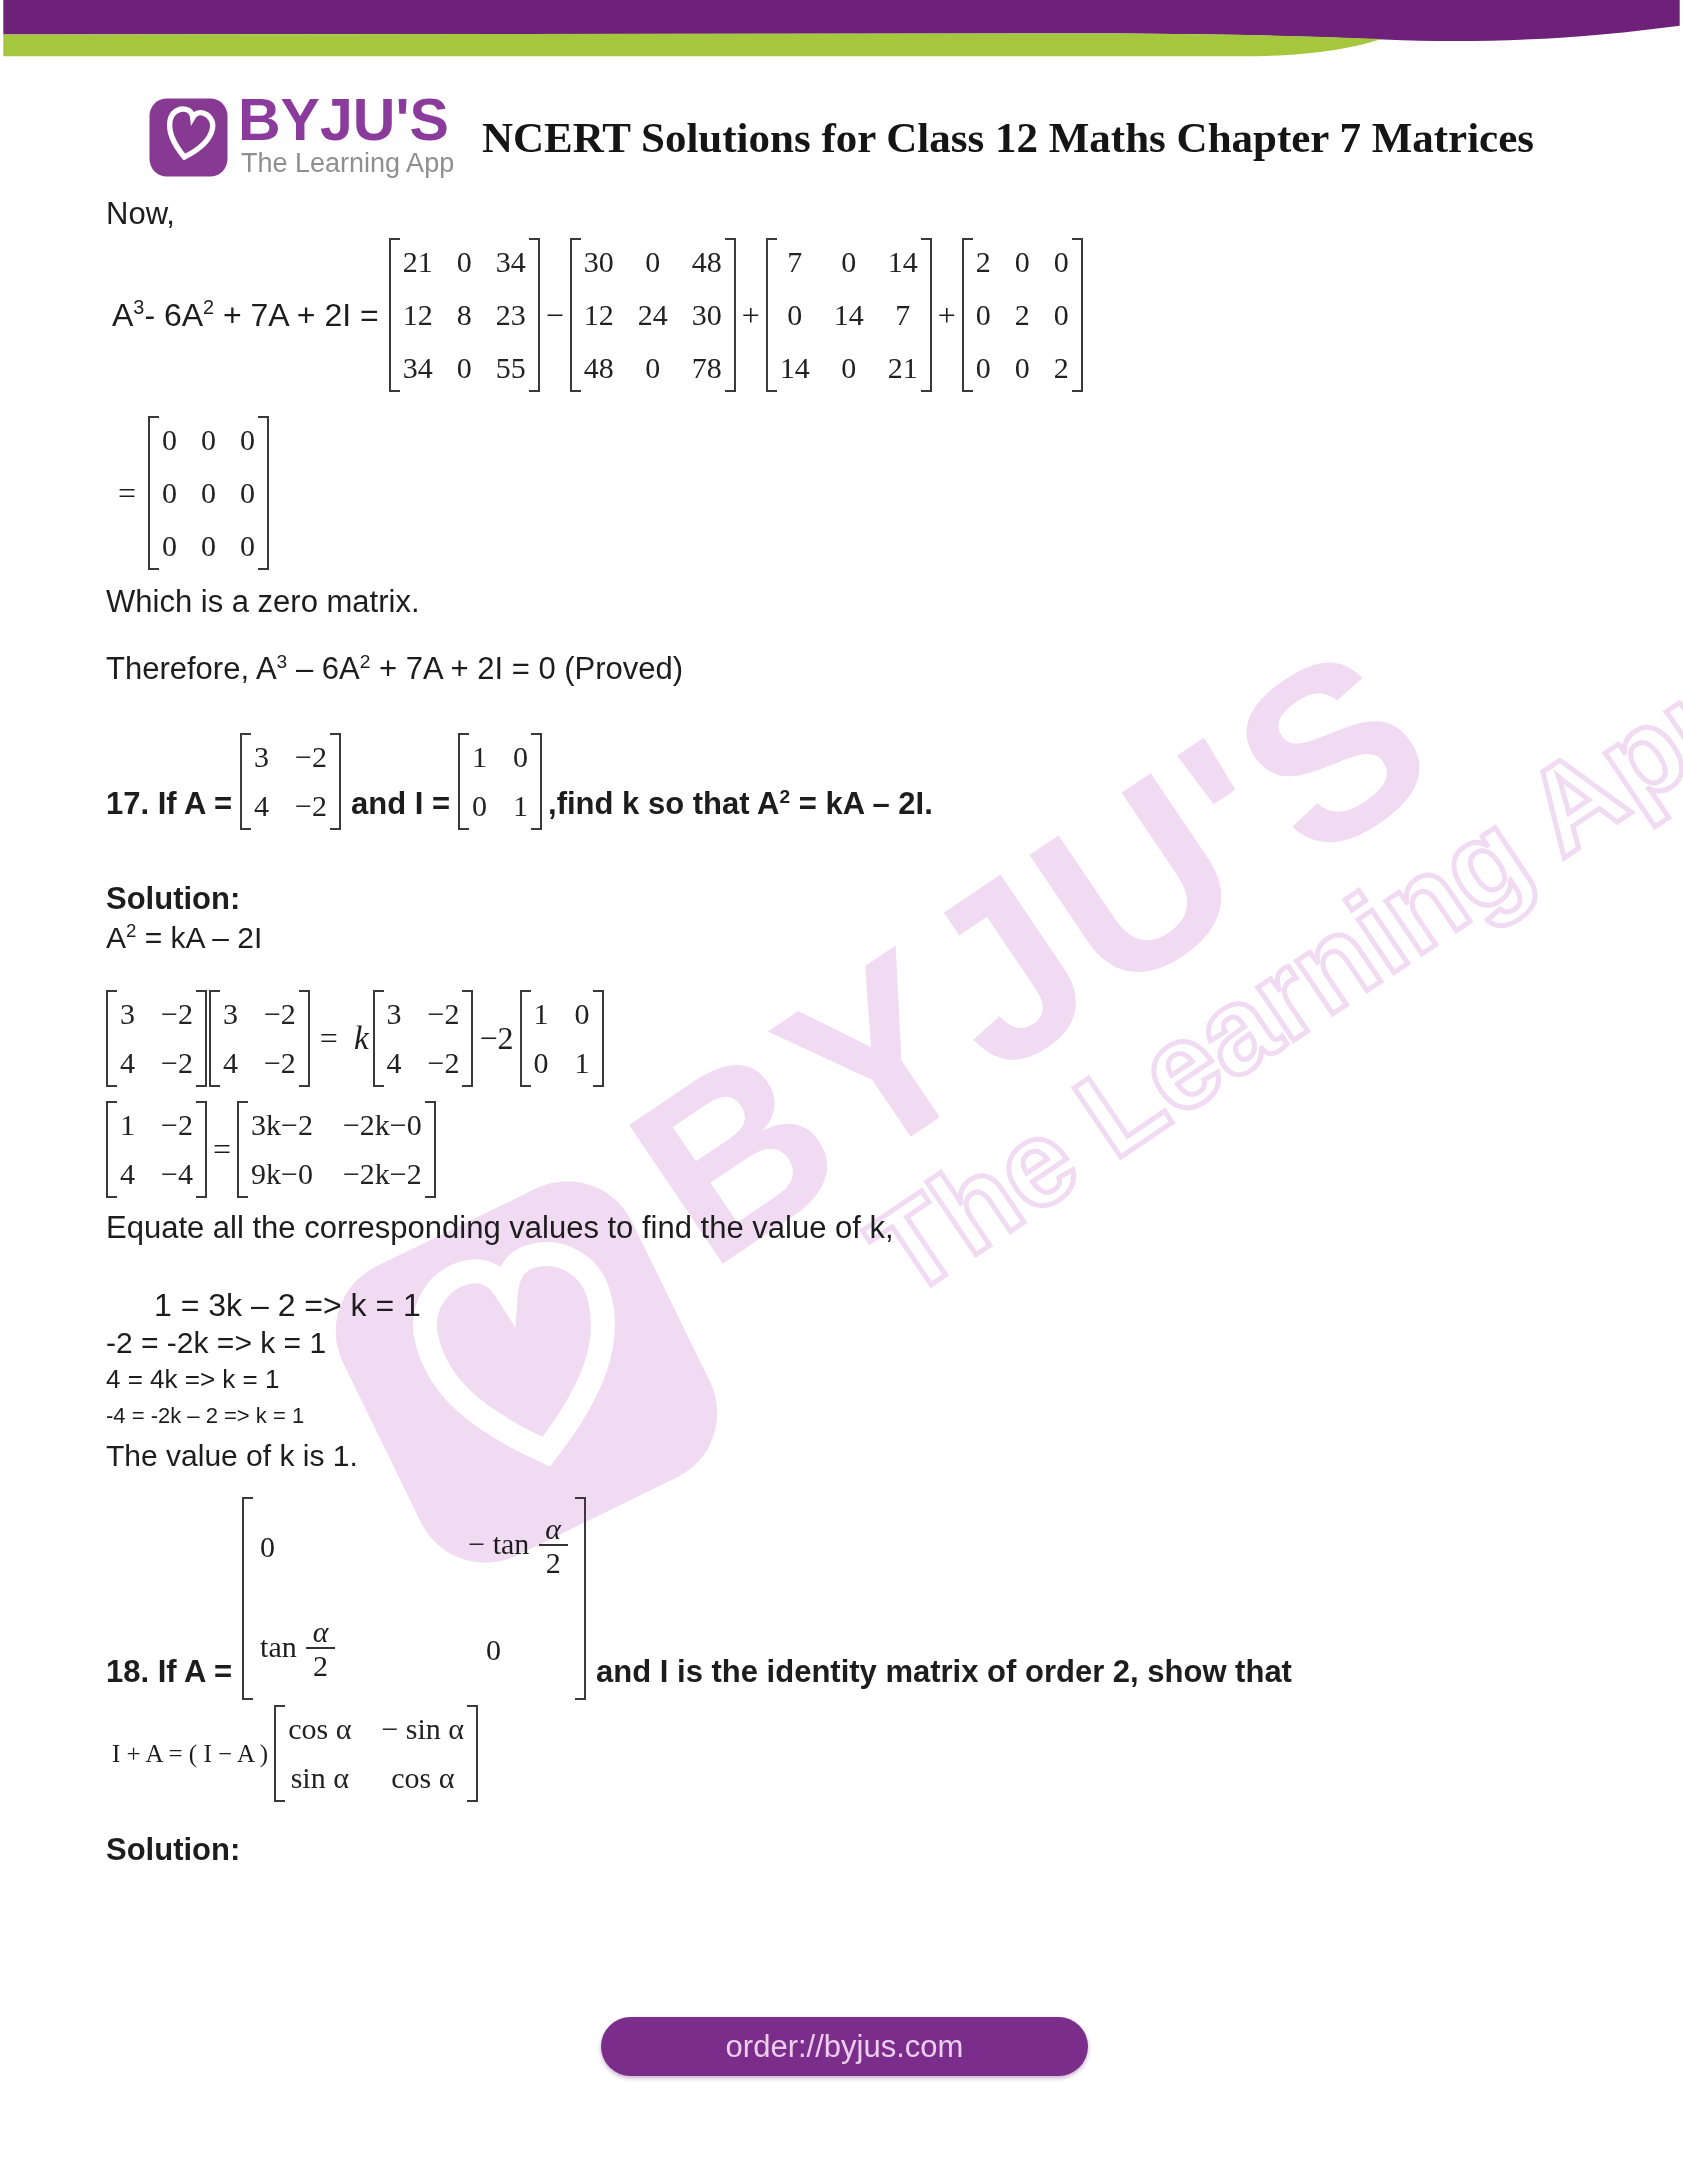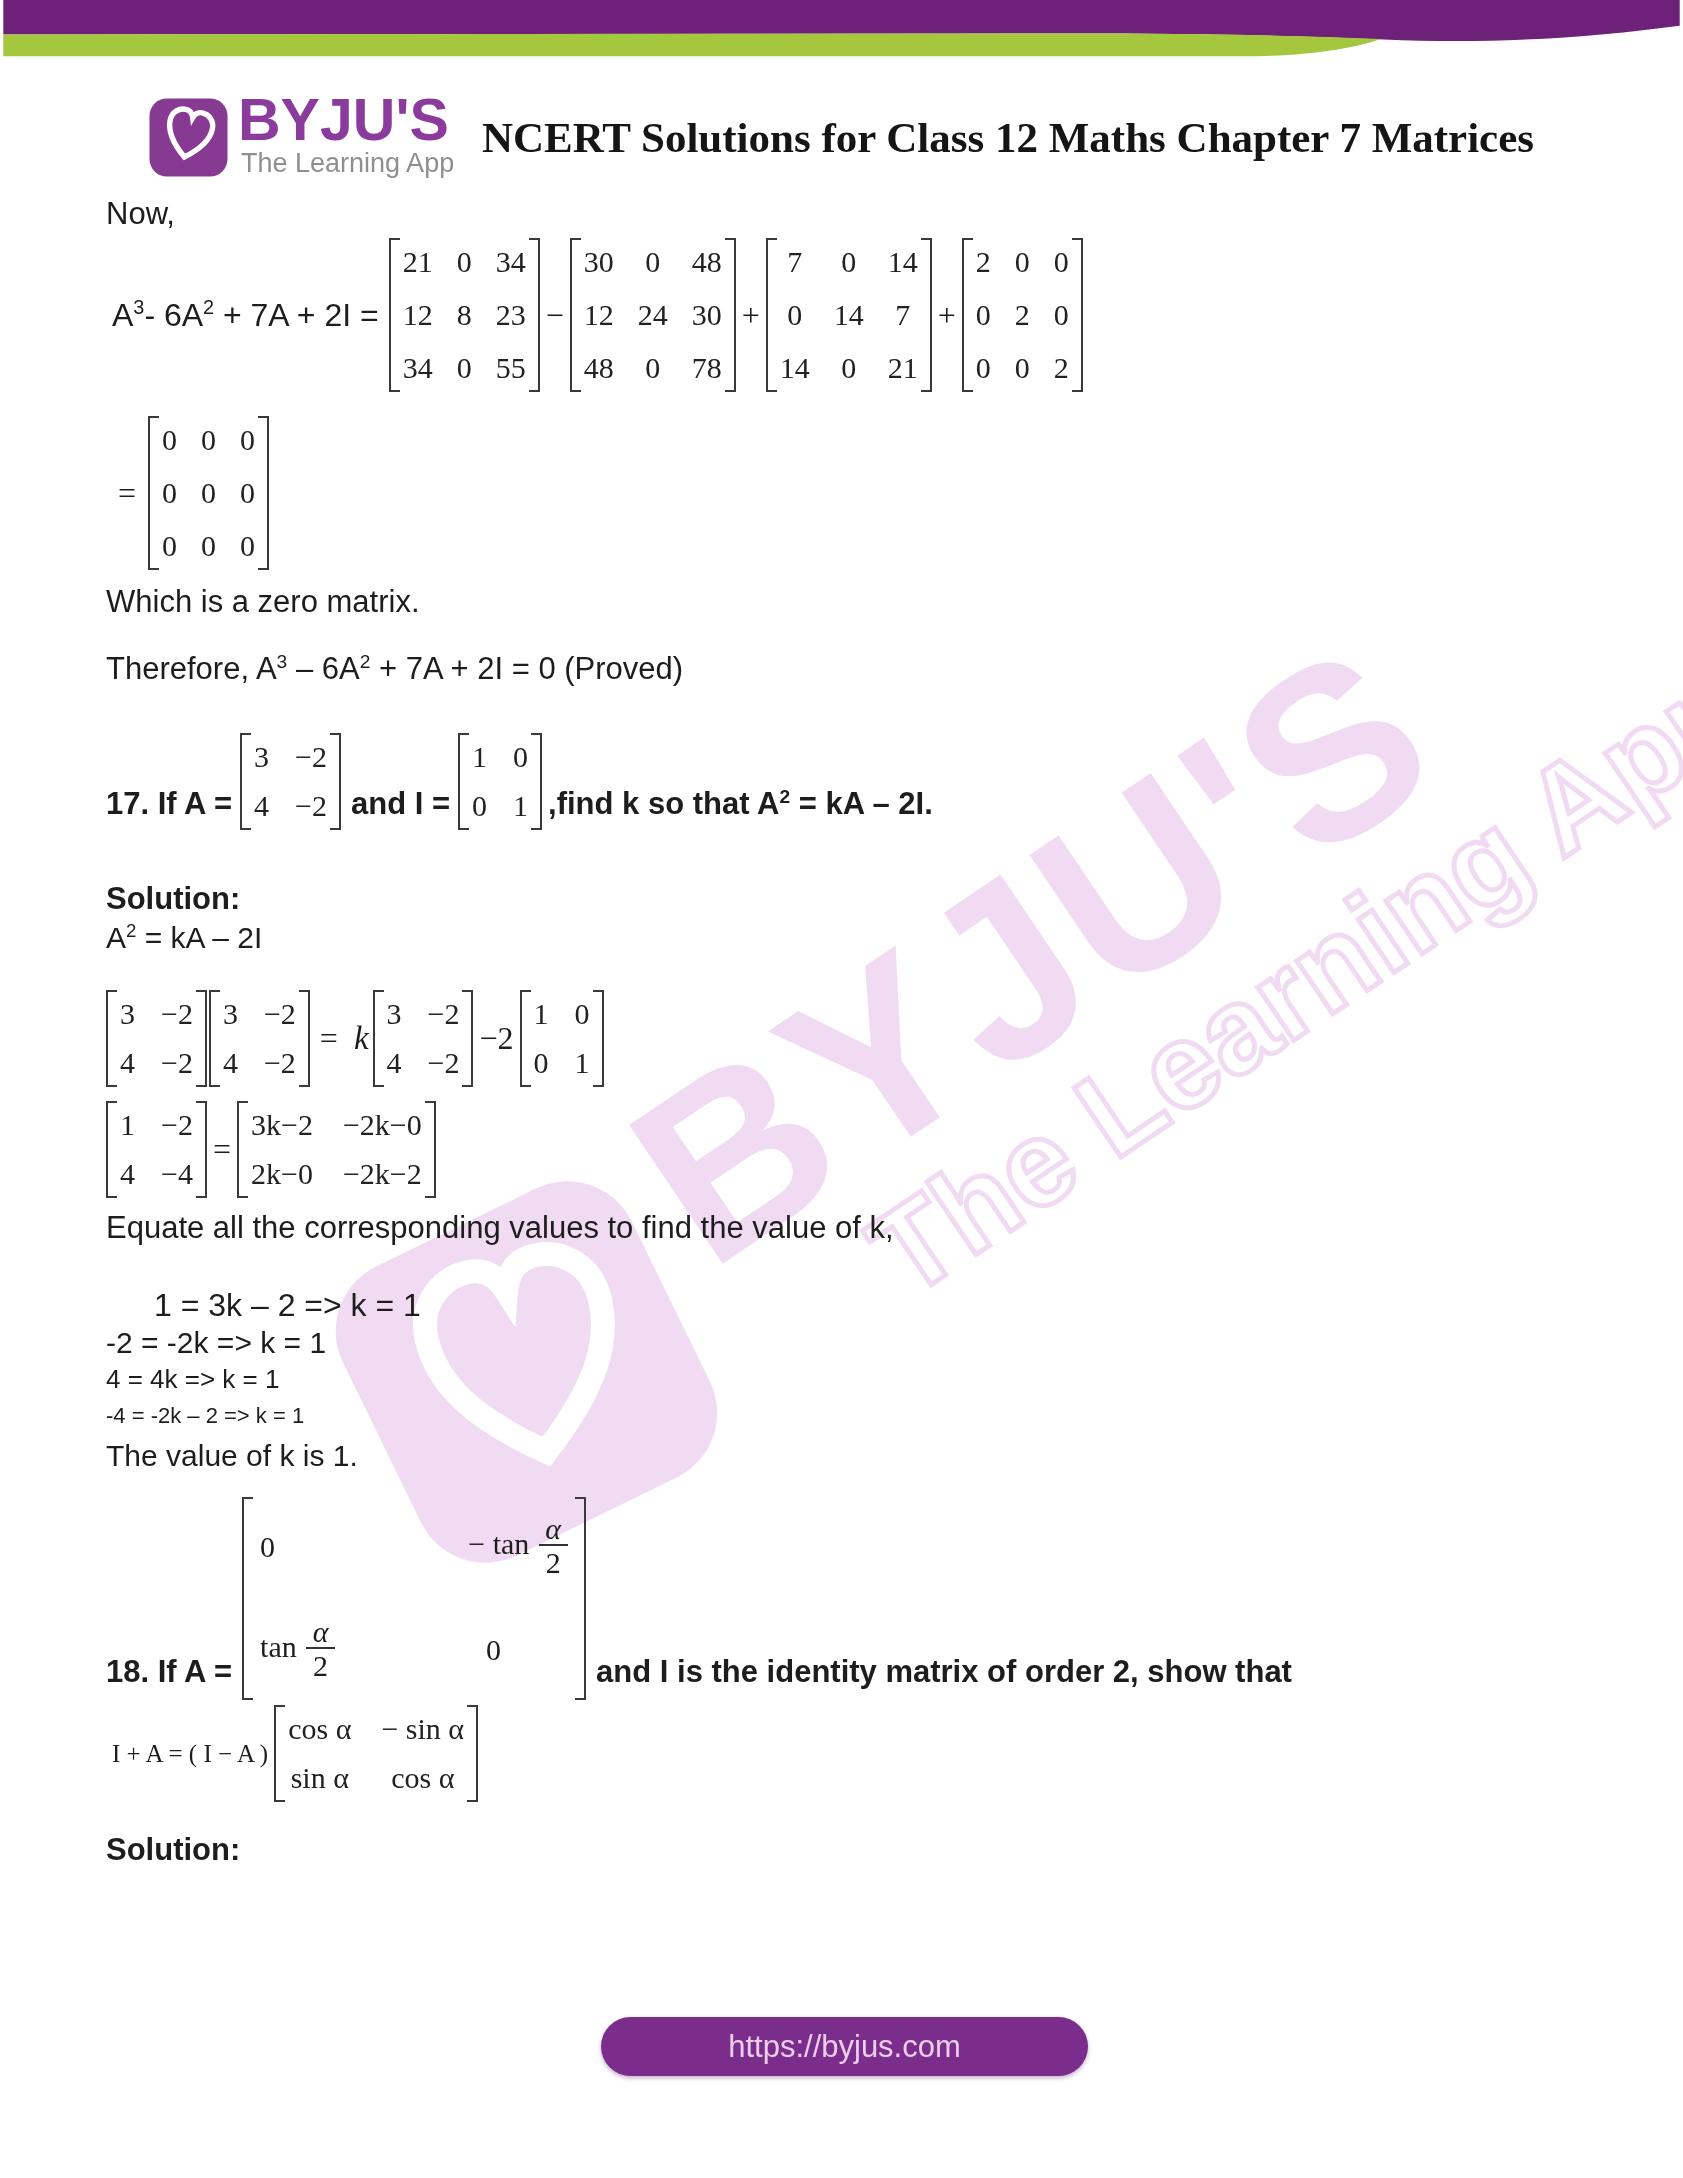--- a/index.html
+++ b/index.html
@@ -240,21 +240,21 @@
           <span class="mx-cell">−2</span>
           <span class="mx-cell">4</span>
           <span class="mx-cell">−4</span>
         </span>
       </span>
     <span class="op">=</span>
     <span class="mx gwide">
         <span class="mx-grid" style="grid-template-columns: repeat(2, auto);">
           <span class="mx-cell">3k−2</span>
           <span class="mx-cell">−2k−0</span>
-          <span class="mx-cell">2k−0</span>
+          <span class="mx-cell">9k−0</span>
           <span class="mx-cell">−2k−2</span>
         </span>
       </span>
   </div>
 
   <div class="blk txt" style="top:1210px;">Equate all the corresponding values to find the value of k,</div>
 
   <div class="blk" style="top:1287px;font-size:32px;margin-left:48px;">1 = 3k – 2 =&gt; k = 1</div>
   <div class="blk" style="top:1326px;font-size:30px;">-2 = -2k =&gt; k = 1</div>
   <div class="blk" style="top:1364px;font-size:26px;">4 = 4k =&gt; k = 1</div>
@@ -288,17 +288,17 @@
           <span class="mx-cell">− sin α</span>
           <span class="mx-cell">sin α</span>
           <span class="mx-cell">cos α</span>
         </span>
       </span>
   </div>
 
   <div class="blk txt bold" style="top:1832px;">Solution:</div>
 
   <div id="footer-pill">
-    <span>https://byjus.com</span>
+    <span>order://byjus.com</span>
   </div>
 
 </div>
 
 
 </body></html>

